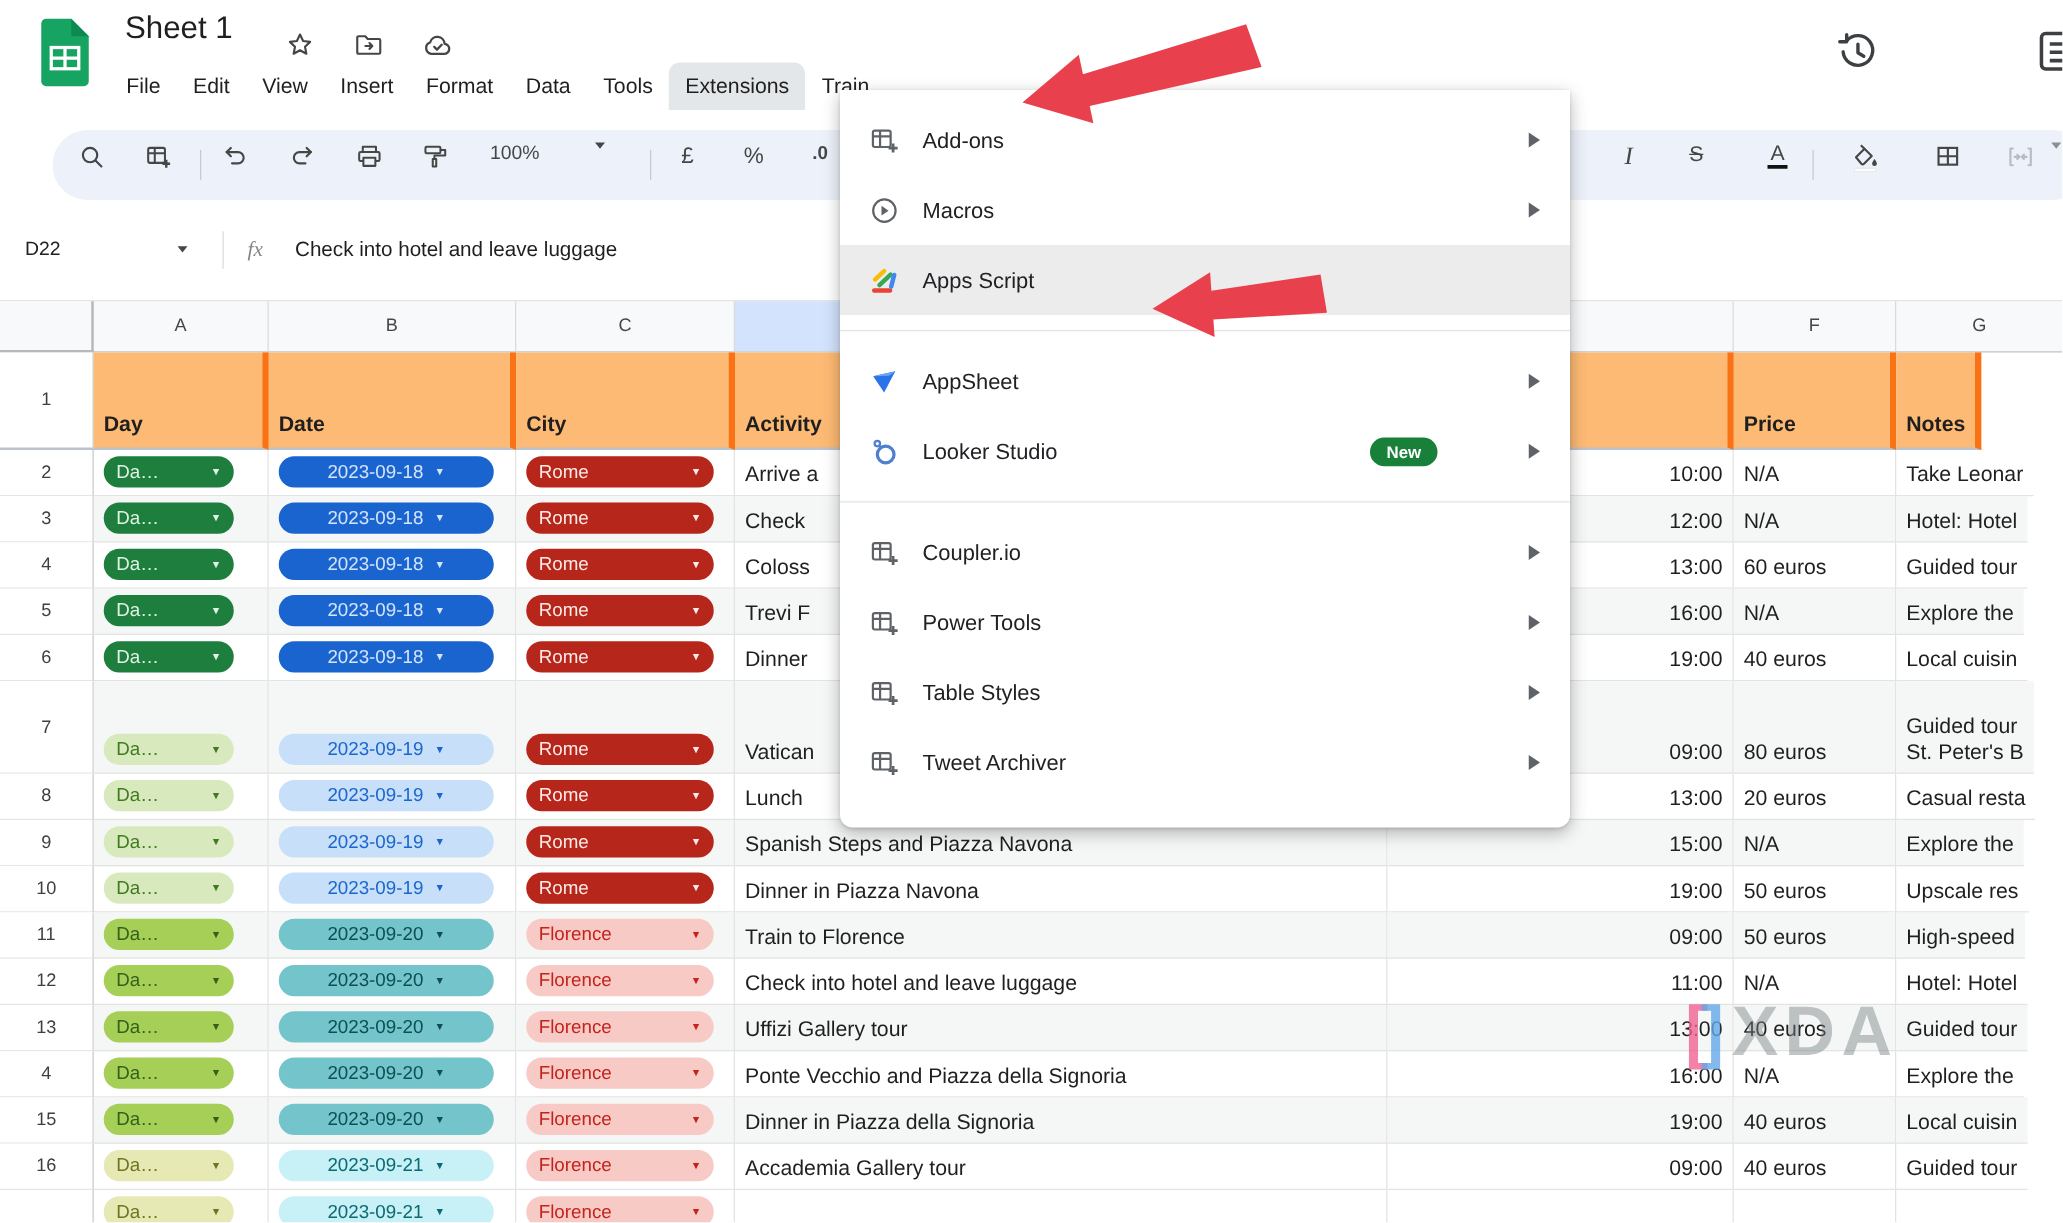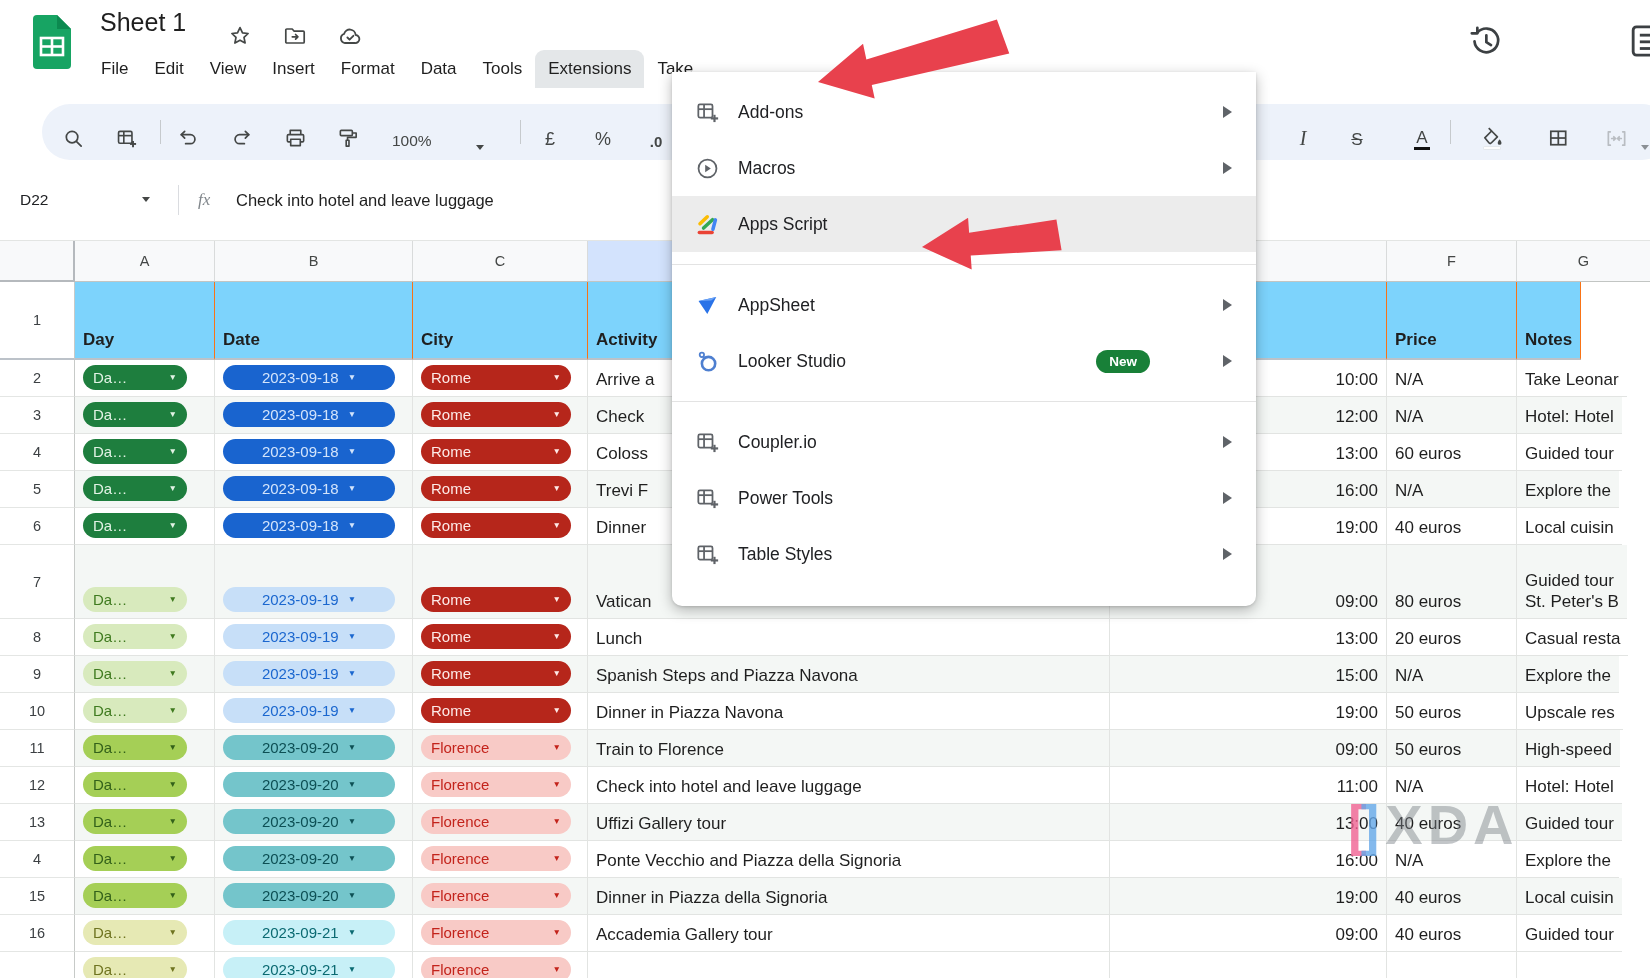--- a/index.html
+++ b/index.html
@@ -13,21 +13,21 @@
   .title-icon{position:absolute;top:22px;width:28px;height:28px;display:flex;align-items:center;justify-content:center;color:#444746;}
   .ti-star{left:226px;} .ti-folder{left:281px;} .ti-cloud{left:336px;}
   .menubar{position:absolute;left:88px;top:50px;height:38px;display:flex;}
   .nav-item{padding:0 13px;display:flex;align-items:center;font-size:17px;color:#1f1f1f;border-radius:9px;cursor:pointer;}
   .nav-item.active{background:#e4e7e9;border-radius:9px 9px 0 0;}
   .tr-icon{position:absolute;top:20px;width:42px;height:42px;display:flex;align-items:center;justify-content:center;color:#3c4043;}
   .ic-history{left:1464px;} .ic-edge{left:1628px;}
 
   
   .toolbar{position:absolute;left:42px;top:104px;width:1628px;height:56px;background:#edf2fa;border-radius:28px;z-index:4;}
-  .tb{position:absolute;top:50%;transform:translateY(-50%);display:flex;align-items:flex-end;justify-content:center;
+  .tb{position:absolute;top:50%;transform:translateY(-50%);display:flex;align-items:flex-start;justify-content:center;
       width:36px;height:36px;border-radius:8px;color:#444746;cursor:pointer;}
   .tb-div{position:absolute;top:16px;width:1px;height:24px;background:#c6cacd;}
   .tb-text{font-size:18px;color:#444746;}
   .zoom-box{width:62px;font-size:15.5px;justify-content:flex-start;padding-left:4px;}
   .caret-down{width:0;height:0;border-top:5px solid #444746;border-left:4.5px solid transparent;border-right:4.5px solid transparent;display:inline-block;}
   .tb-italic{font-family:"Liberation Serif",serif;font-style:italic;font-size:20px;font-weight:500;}
   .tb-strike{font-size:17px;text-decoration:line-through;}
   .tb-A{font-size:17px;font-weight:500;border-bottom:3.5px solid #111;line-height:1.05;padding:0 2px;}
   .tb-disabled{color:#b9bdc2;}
 
@@ -51,21 +51,21 @@
 
   .grow{display:flex;box-sizing:border-box;height:37px;}
   .grow.tall{height:74px;}
   .grow.row1{height:78px;}
   .rownum{width:75px;box-sizing:border-box;background:#fff;border-right:1px solid #c7cac8;border-bottom:1px solid #e4e6e4;
           display:flex;align-items:center;justify-content:center;color:#3c4043;font-size:14.5px;flex:none;}
   .cell{box-sizing:border-box;border-right:1px solid #e2e4e2;border-bottom:1px solid #e2e4e2;display:flex;align-items:flex-end;
         padding:0 8px 6px 8px;overflow:hidden;white-space:nowrap;flex:none;}
   .cell.colG{border-right:none;}
   .grow.tint .cell{background:#f4f7f5;}
-  .grow.row1 .cell{background:#7dd3fc;border-right:1px solid #f97316;border-bottom:2px solid #bcc2c9;font-weight:700;padding-bottom:8px;}
+  .grow.row1 .cell{background:#fdba74;border-right:5px solid #f97316;border-bottom:2px solid #bcc2c9;font-weight:700;padding-bottom:8px;}
   .grow.row1 .rownum{border-bottom:2px solid #bcc2c9;}
   .cell.time{justify-content:flex-end;}
   .cell.notes{line-height:1.25;}
   .pre{white-space:pre-line;}
 
   .chip{height:25px;border-radius:13px;display:flex;align-items:center;box-sizing:border-box;
         padding:0 10px;font-size:15px;cursor:pointer;flex:none;}
   .chip-between{justify-content:space-between;}
   .chip-center{justify-content:center;gap:9px;}
   .chip-caret{font-size:8.5px;line-height:1;}
@@ -130,21 +130,21 @@
 
     <div class="menubar">
         <div class="nav-item">File</div>
         <div class="nav-item">Edit</div>
         <div class="nav-item">View</div>
         <div class="nav-item">Insert</div>
         <div class="nav-item">Format</div>
         <div class="nav-item">Data</div>
         <div class="nav-item">Tools</div>
         <div class="nav-item active">Extensions</div>
-        <div class="nav-item">Take</div>
+        <div class="nav-item">Train</div>
       </div>
 
     <span class="tr-icon ic-history">
       <svg class="ln" width="36" height="36" viewBox="0 0 24 24" fill="none" stroke="#3c4043" stroke-width="1.8" stroke-linecap="round" stroke-linejoin="round">
         <path d="M6.9 6.4A7.9 7.9 0 1 1 5 12.3"></path>
         <path d="M6.9 3.2v3.7H3.2"></path>
         <path d="M12.9 8.2v4.6l3.1 1.9"></path>
       </svg>
     </span>
     <span class="tr-icon ic-edge">
@@ -798,20 +798,37 @@
             </g>
             <g stroke="#5f6368" stroke-width="2.1">
               <line x1="18.7" y1="14.2" x2="18.7" y2="21.2"></line>
               <line x1="15.2" y1="17.7" x2="22.2" y2="17.7"></line>
             </g>
           </svg>
         </span>
         <span class="mi-label">Table Styles</span>
         <span class="submenu-caret"></span>
       </div>
+      <div class="menu-item">
+        <span class="mi-icon">
+          <svg width="25" height="25" viewBox="0 0 24 24">
+            <g fill="none" stroke="#5f6368" stroke-width="1.7">
+              <rect x="3.2" y="4.3" width="13.6" height="12.6" rx="1.5"></rect>
+              <line x1="8.7" y1="4.3" x2="8.7" y2="16.9"></line>
+              <line x1="3.2" y1="8.8" x2="16.8" y2="8.8"></line>
+            </g>
+            <g stroke="#5f6368" stroke-width="2.1">
+              <line x1="18.7" y1="14.2" x2="18.7" y2="21.2"></line>
+              <line x1="15.2" y1="17.7" x2="22.2" y2="17.7"></line>
+            </g>
+          </svg>
+        </span>
+        <span class="mi-label">Tweet Archiver</span>
+        <span class="submenu-caret"></span>
+      </div>
     </div>
 
   <div class="watermark">
     <span class="wm-b1">[</span>
     <span class="wm-b2">]</span>
     <span class="wm-x">XDA</span>
   </div>
 
   <svg class="arrows" width="1650" height="978" viewBox="0 0 1650 978">
     <g transform="translate(818,82) rotate(-12)">

